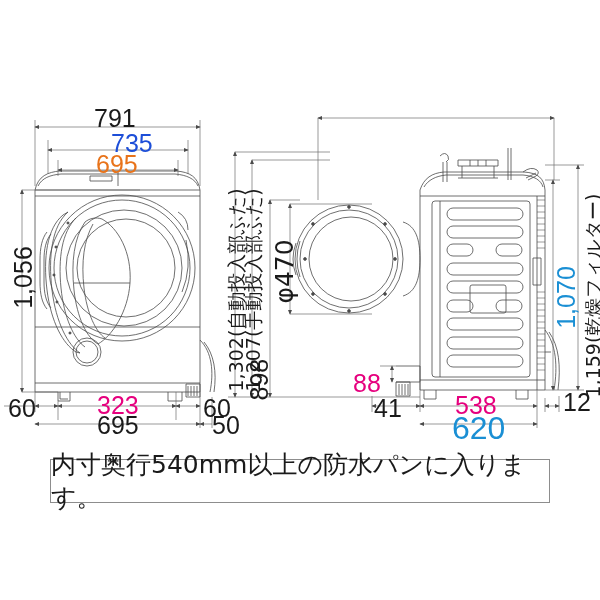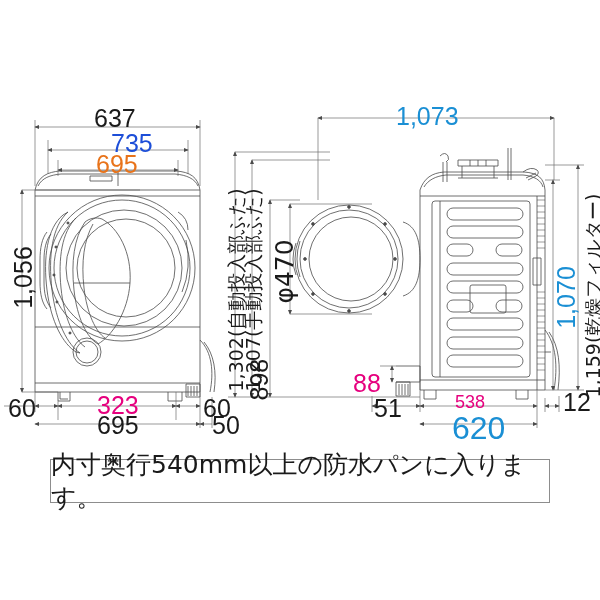--- a/index.html
+++ b/index.html
@@ -272,21 +272,21 @@
       <line x1="537" y1="390" x2="537" y2="428"></line>
 
       <line x1="420" y1="424" x2="537" y2="424" marker-start="url(#arl)" marker-end="url(#ar)"></line>
 
       <line x1="545" y1="398" x2="545" y2="412"></line>
       <line x1="559" y1="396" x2="559" y2="412"></line>
       <line x1="545" y1="406" x2="559" y2="406" marker-start="url(#arl)" marker-end="url(#ar)"></line>
     </g>
   </svg>
 
-  <div class="dimtxt" style="left:94px;top:106px;font-size:25px;color:#1a1a1a;">637</div>
+  <div class="dimtxt" style="left:94px;top:106px;font-size:25px;color:#1a1a1a;">791</div>
 
   <div class="dimtxt" style="left:111px;top:131px;font-size:25px;color:#1d4ed8;">735</div>
 
   <div class="dimtxt" style="left:96px;top:152px;font-size:25px;color:#e8731a;">695</div>
 
   <div class="dimtxt vert" style="left:-25px;top:265px;width:96px;text-align:center;font-size:25px;color:#1a1a1a;
               transform:rotate(-90deg);">1,056</div>
 
   <div class="dimtxt" style="left:8px;top:396px;font-size:25px;color:#1a1a1a;">60</div>
 
@@ -303,33 +303,32 @@
 
   <div class="dimtxt vert k" style="left:143px;top:272px;width:220px;text-align:left;font-size:19px;color:#1a1a1a;
               transform:rotate(-90deg);">1,207(手動投入部ふた)</div>
 
   <div class="dimtxt vert" style="left:219px;top:348px;width:80px;text-align:left;font-size:25px;color:#1a1a1a;
               transform:rotate(-90deg);">898</div>
 
   <div class="dimtxt vert k" style="left:234px;top:259px;width:100px;text-align:center;font-size:25px;color:#1a1a1a;
               transform:rotate(-90deg);">φ470</div>
 
-  <div class="dimtxt" style="left:396px;top:104px;font-size:25px;color:#1a8fd4;">1,073</div>
 
   <div class="dimtxt vert" style="left:518px;top:285px;width:96px;text-align:center;font-size:25px;color:#1a8fd4;
               transform:rotate(-90deg);">1,070</div>
 
   <div class="dimtxt vert k" style="left:483px;top:278px;width:220px;text-align:left;font-size:19px;color:#1a1a1a;
               transform:rotate(-90deg);">1,159(乾燥フィルター)</div>
 
   <div class="dimtxt" style="left:353px;top:371px;font-size:25px;color:#e6007e;text-align:center;">88</div>
 
-  <div class="dimtxt" style="left:374px;top:396px;font-size:25px;color:#1a1a1a;">51</div>
-
-  <div class="dimtxt" style="left:455px;top:393px;font-size:18px;color:#e6007e;">538</div>
+  <div class="dimtxt" style="left:374px;top:396px;font-size:25px;color:#1a1a1a;">41</div>
+
+  <div class="dimtxt" style="left:455px;top:393px;font-size:25px;color:#e6007e;">538</div>
 
   <div class="dimtxt" style="left:452px;top:412px;font-size:32px;color:#1a8fd4;">620</div>
 
 
   <div class="dimtxt" style="left:563px;top:390px;font-size:25px;color:#1a1a1a;">12</div>
 
   <div class="note-box" style="left:50px;top:459px;width:500px;height:44px;">
     <span style="font-size:25px;">内寸奥行540mm以上の防水パンに入ります。</span>
   </div>
 

